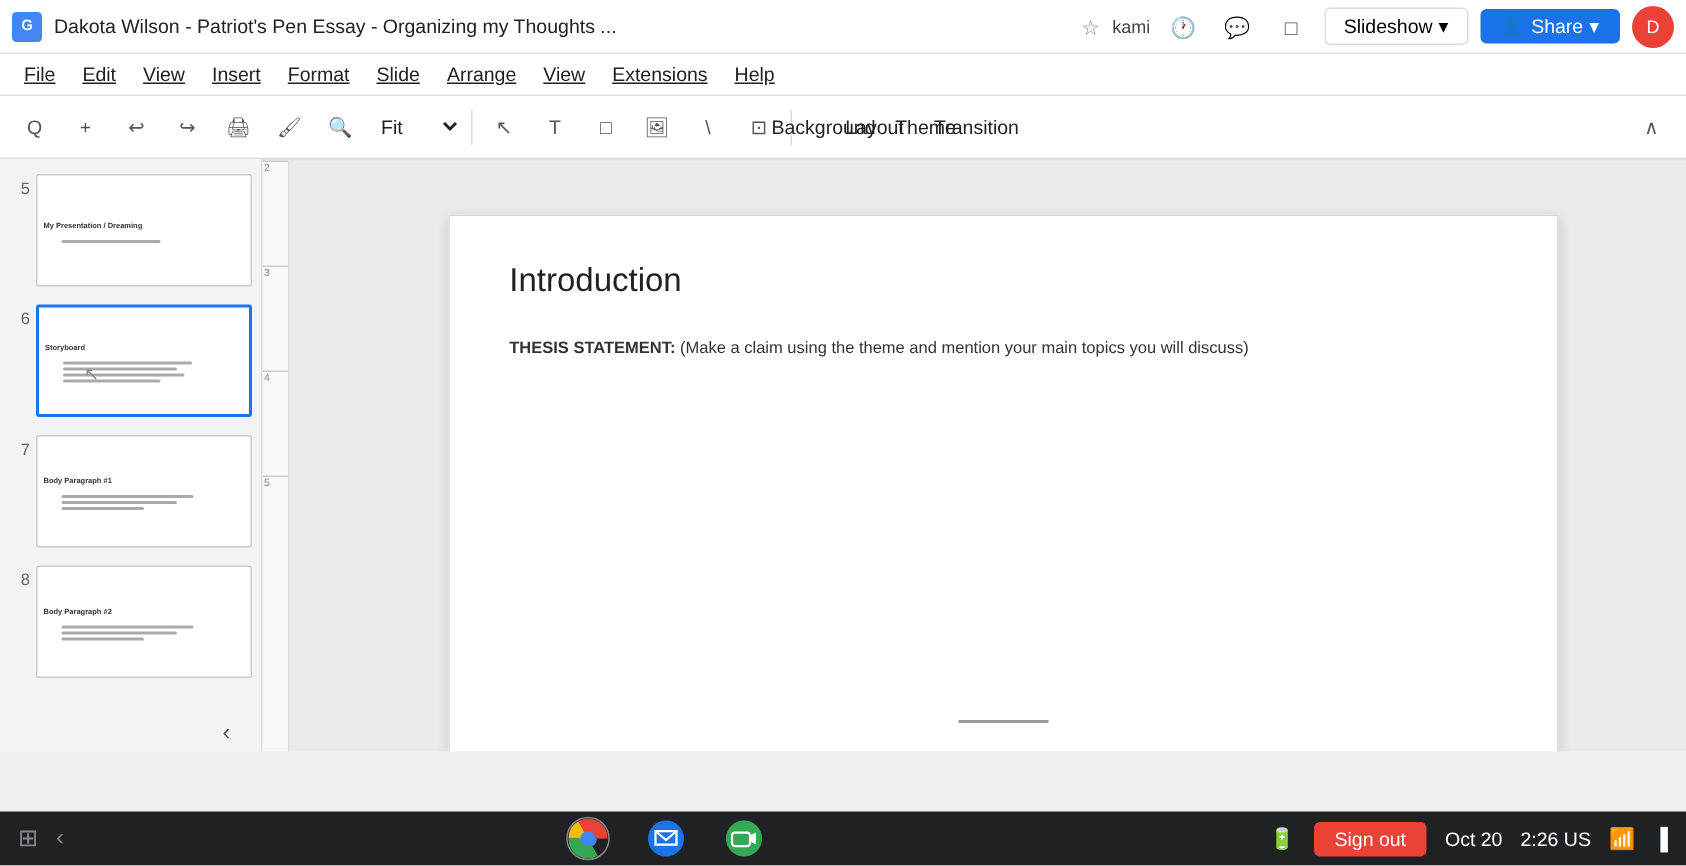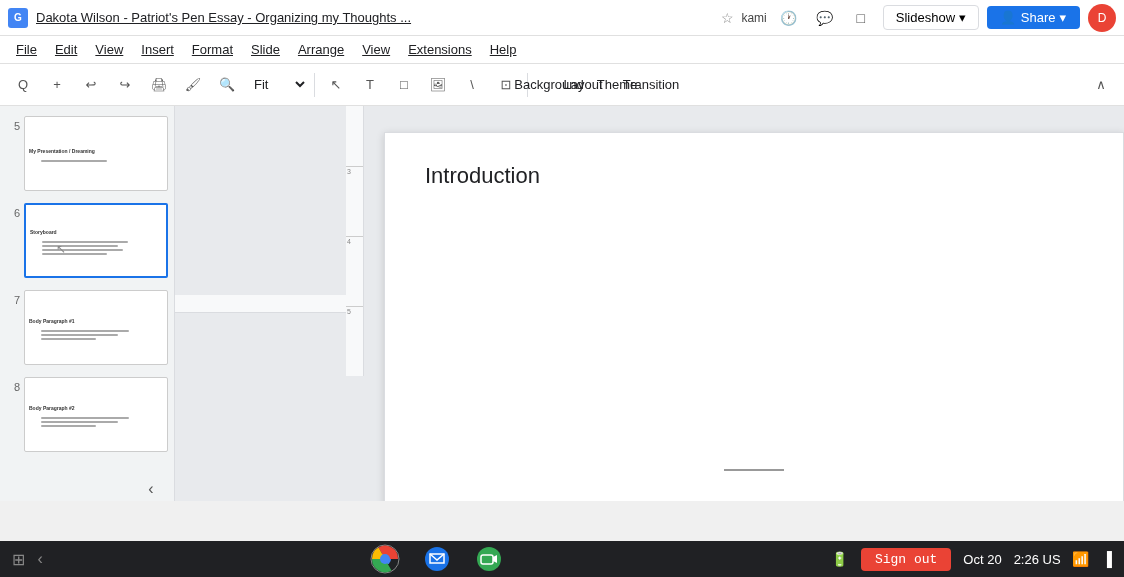--- a/index.html
+++ b/index.html
@@ -20,21 +20,20 @@
       background: #4285f4;
       border-radius: 3px;
       display: flex; align-items: center; justify-content: center;
       color: white; font-size: 10px; font-weight: bold;
       flex-shrink: 0;
     }
     .title-bar-title {
       font-size: 13px;
       color: #202124;
       flex: 1;
-      text-decoration: underline;
     }
     .title-bar-star { color: #888; font-size: 14px; cursor: pointer; }
     .title-bar-actions {
       display: flex; align-items: center; gap: 8px;
     }
     .kami-btn {
       display: flex; align-items: flex-end; gap: 4px;
       font-size: 12px; color: #444; cursor: pointer;
     }
     .icon-btn {
@@ -200,22 +199,22 @@
       border-bottom: 1px solid #dadce0;
       position: relative;
       overflow: hidden;
     }
 
     
     .canvas-area {
       flex: 1;
       background: #e8eaed;
       display: flex;
-      flex-direction: row;
-      align-items: center;
+      flex-direction: column;
+      align-items: flex-end;
       overflow: hidden;
       position: relative;
     }
     .vertical-ruler {
       position: absolute;
       left: 0;
       top: 18px;
       width: 18px;
       background: #f8f9fa;
       border-right: 1px solid #dadce0;
@@ -302,21 +301,20 @@
       font-size: 18px;
     }
     .sign-out-btn {
       background: #ea4335;
       border: none;
       border-radius: 4px;
       padding: 4px 14px;
       font-size: 13px;
       color: white;
       cursor: pointer;
-      font-family: Liberation Mono, monospace;
     }
     .bottom-time {
       font-size: 13px;
       color: white;
     }
     .bottom-date {
       font-size: 13px;
       color: white;
     }
   </style>
@@ -460,20 +458,24 @@
         <div class="v-ruler-mark" style="height:70px;">3</div>
         <div class="v-ruler-mark" style="height:70px;">4</div>
         <div class="v-ruler-mark" style="height:70px;">5</div>
       </div>
 
       <div style="flex:1;display:flex;flex-direction:column;align-items:center;padding-top:16px;">
         <div class="slide-wrapper">
           <div class="slide-content">
             <h2 class="slide-title">Introduction</h2>
             <div class="slide-body">
+              <p>
+                <strong>THESIS STATEMENT:</strong>
+                <span>(Make a claim using the theme and mention your main topics you will discuss)</span>
+              </p>
             </div>
           </div>
           <div class="slide-divider"></div>
         </div>
 
       </div>
     </div>
   </div>
 </div>
 

